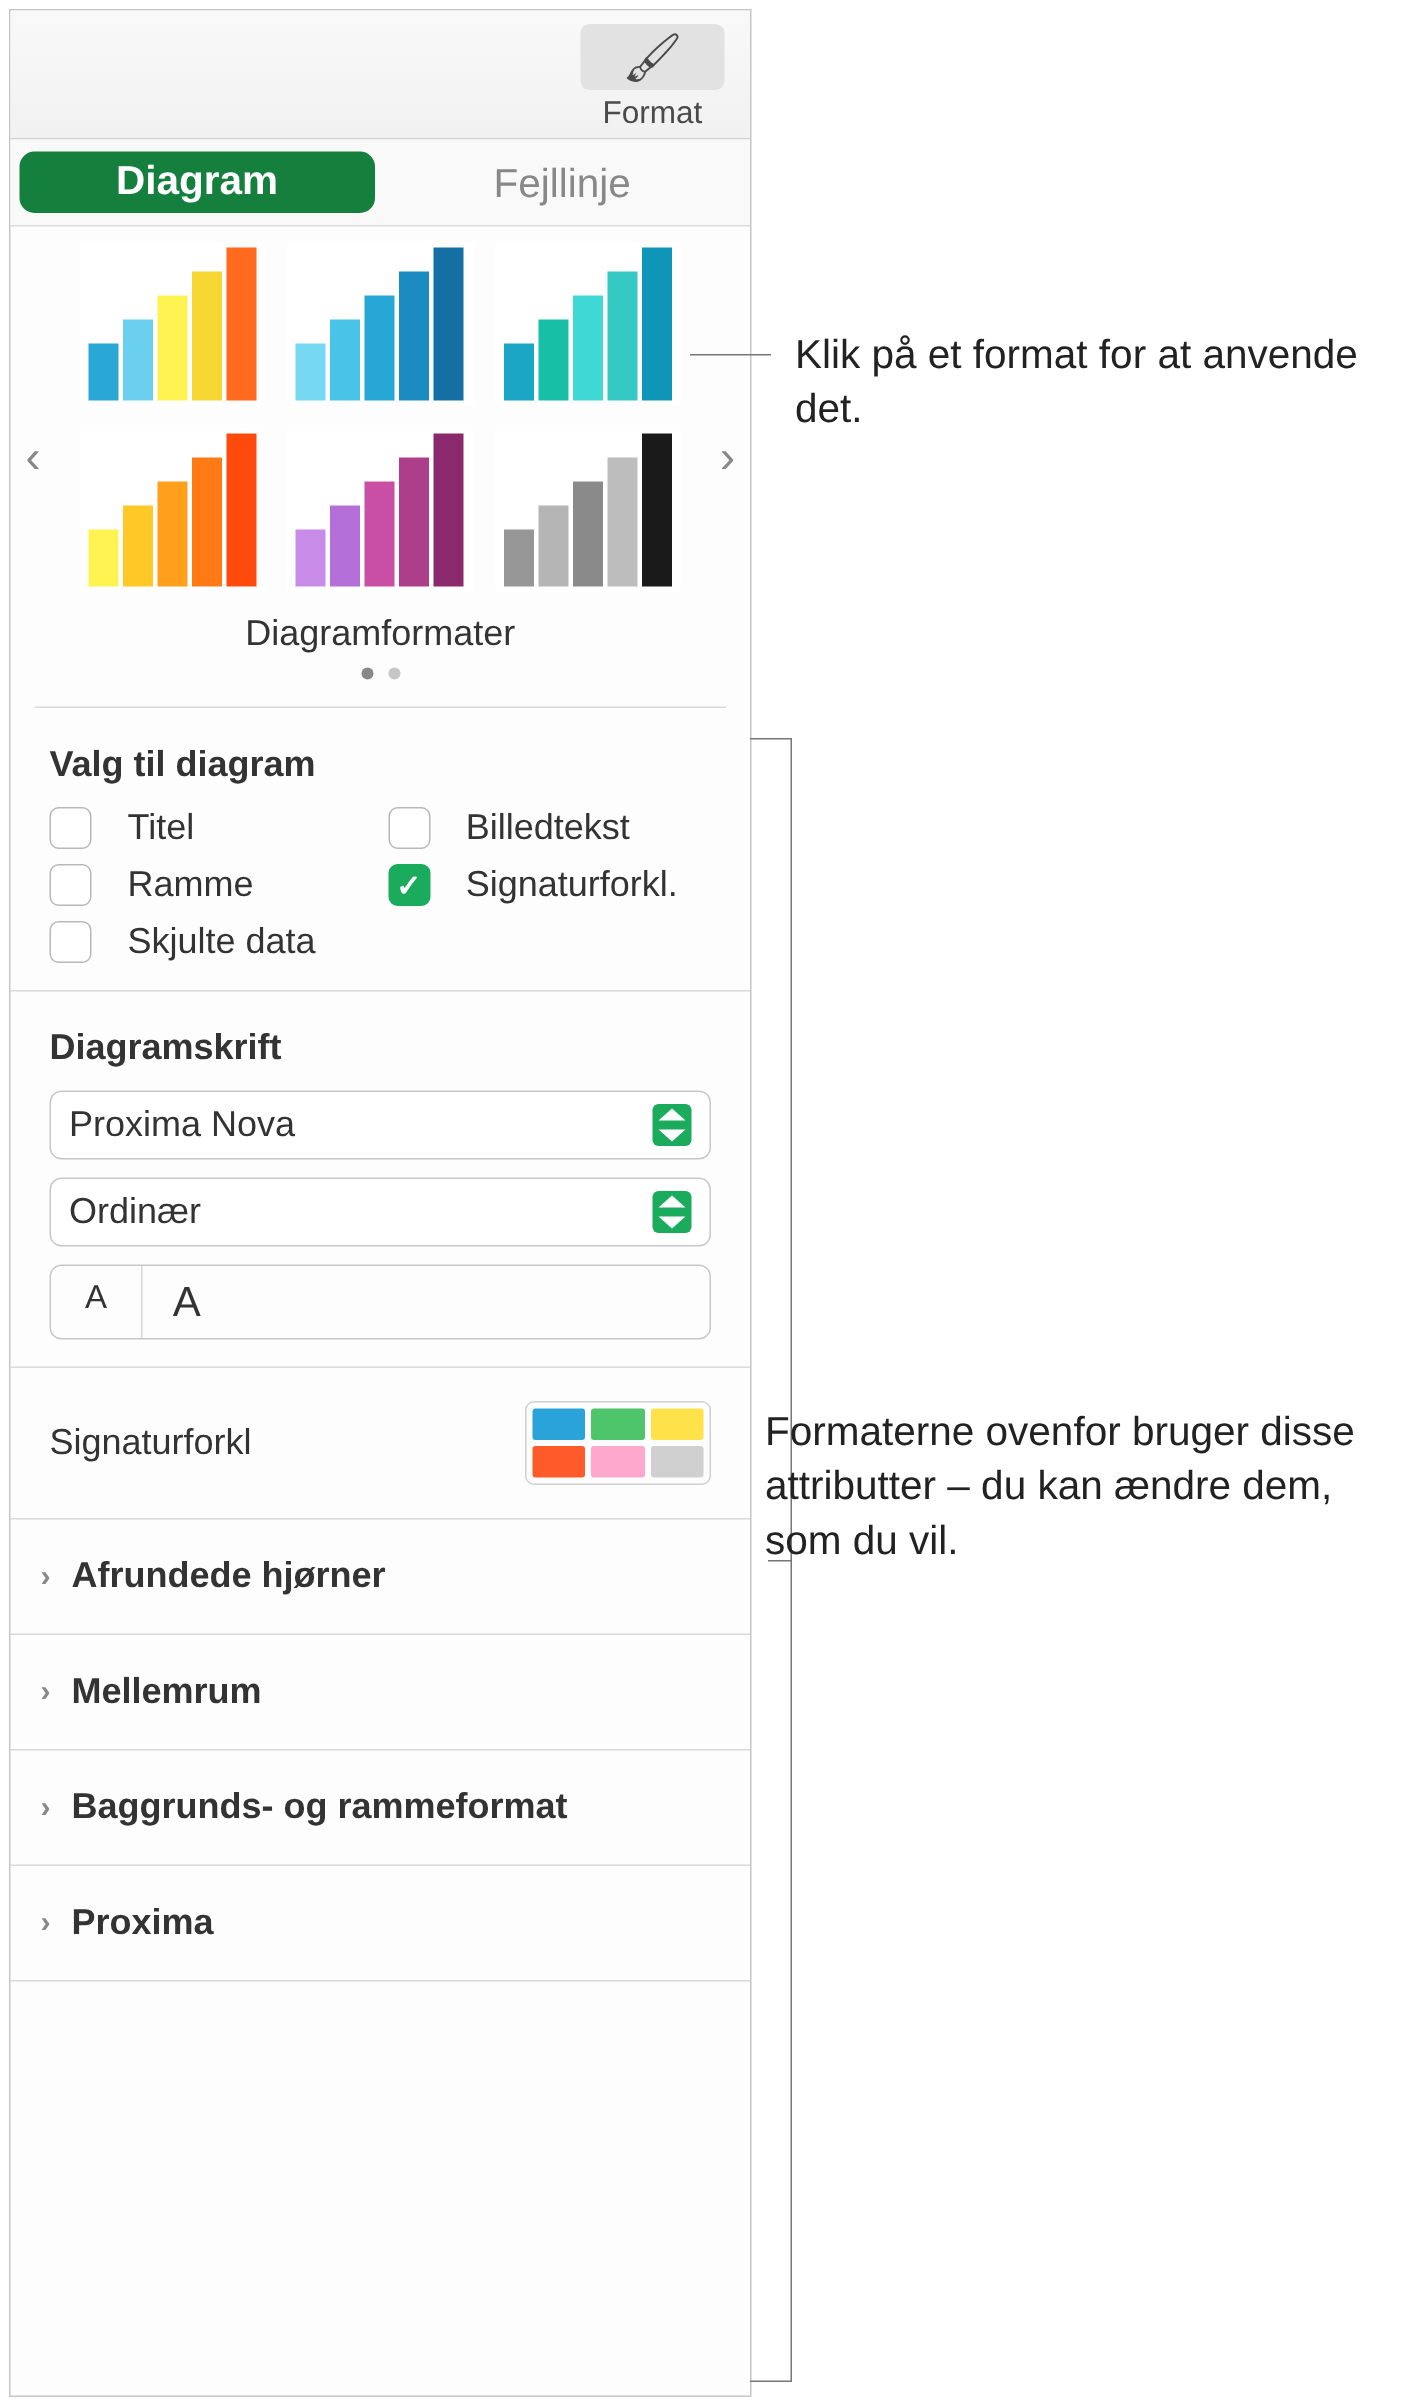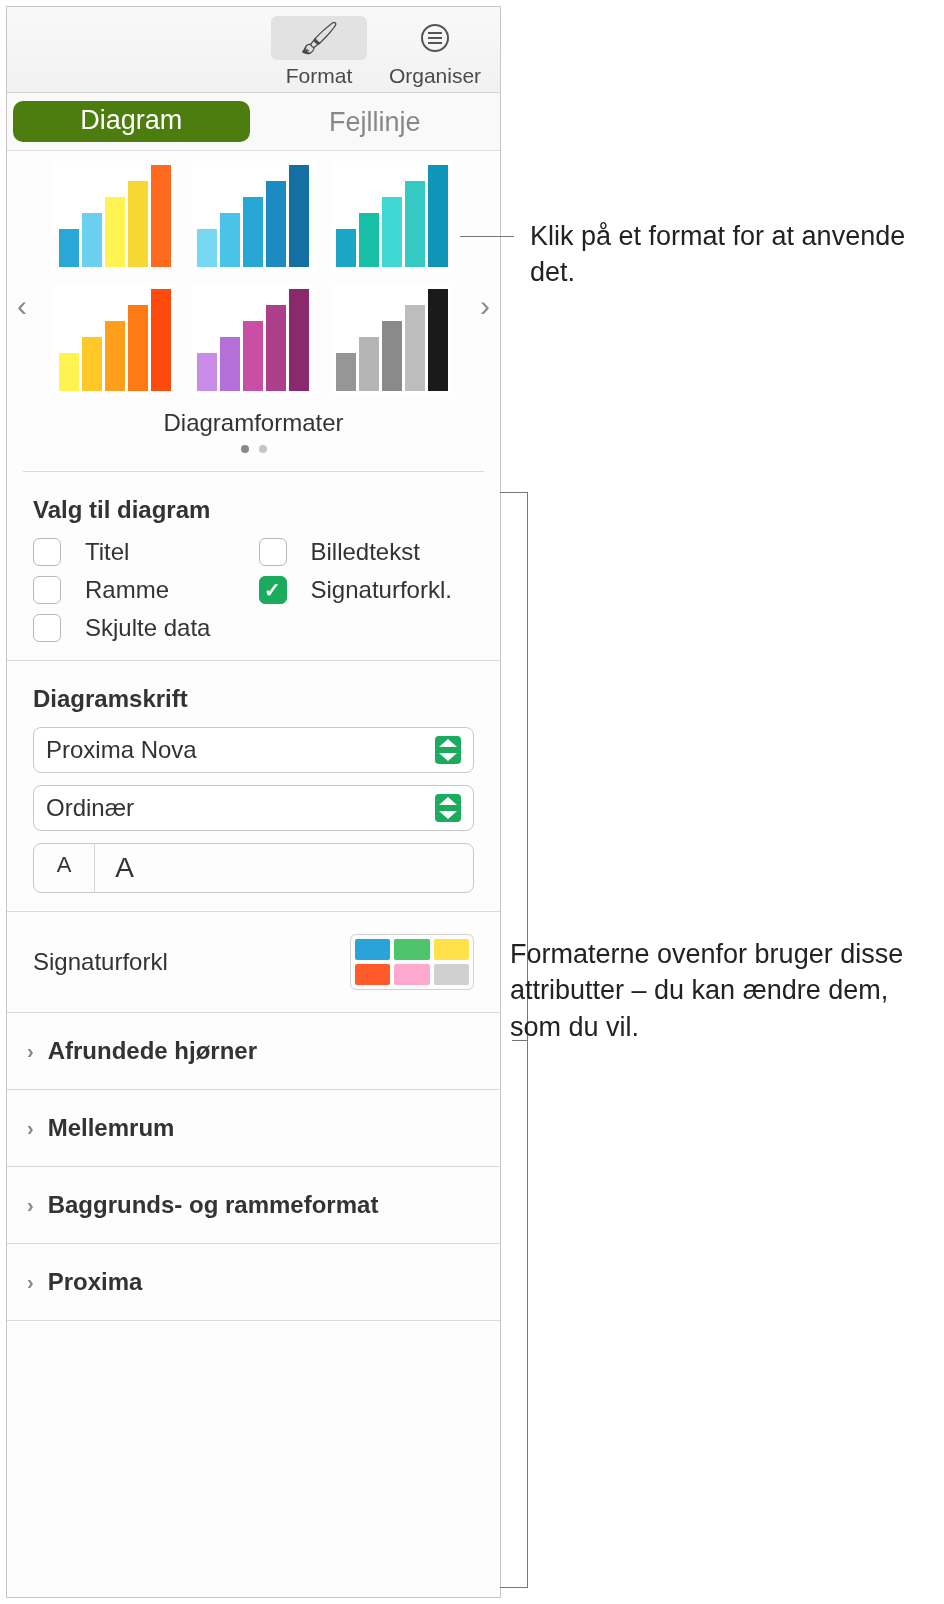--- a/index.html
+++ b/index.html
@@ -65,27 +65,27 @@
     border-bottom: 1px solid #dcdcdc;
   }
   .seg-tab {
     flex: 1;
     text-align: center;
     font-size: 27px;
     padding: 6px 11px 12px;
     cursor: pointer;
   }
   .seg-tab.active {
-    background: #4d7c0f;
+    background: #15803d;
     color: #fff;
     border-radius: 10px;
     margin: 0 0 8px 6px;
     flex: 0 0 48%;
     padding: 4px 0 6px;
-    font-weight: 400;
+    font-weight: 700;
   }
   .seg-tab.inactive { color: #888; }
   .styles-area {
     position: relative;
     padding: 10px 46px 6px;
   }
   .nav-arrow {
     position: absolute;
     top: 50%;
     transform: translateY(-60%);
@@ -276,30 +276,20 @@
 
 <div class="panel">
 
   <div class="toolbar">
     <div class="tool-btn selected">
       <div class="tool-icon-wrap">
           <span class="tool-brush">🖌</span>
         </div>
       <span>Format</span>
     </div>
-    <div class="tool-btn">
-      <div class="tool-icon-wrap">
-          <div class="tool-list">
-            <span></span>
-            <span></span>
-            <span></span>
-          </div>
-        </div>
-      <span>Organiser</span>
-    </div>
   </div>
 
   <div class="segmented">
     <div class="seg-tab active">Diagram</div>
     <div class="seg-tab inactive">Fejllinje</div>
   </div>
 
   <div class="styles-area">
     <div class="nav-arrow nav-left">‹</div>
     <div class="nav-arrow nav-right">›</div>

